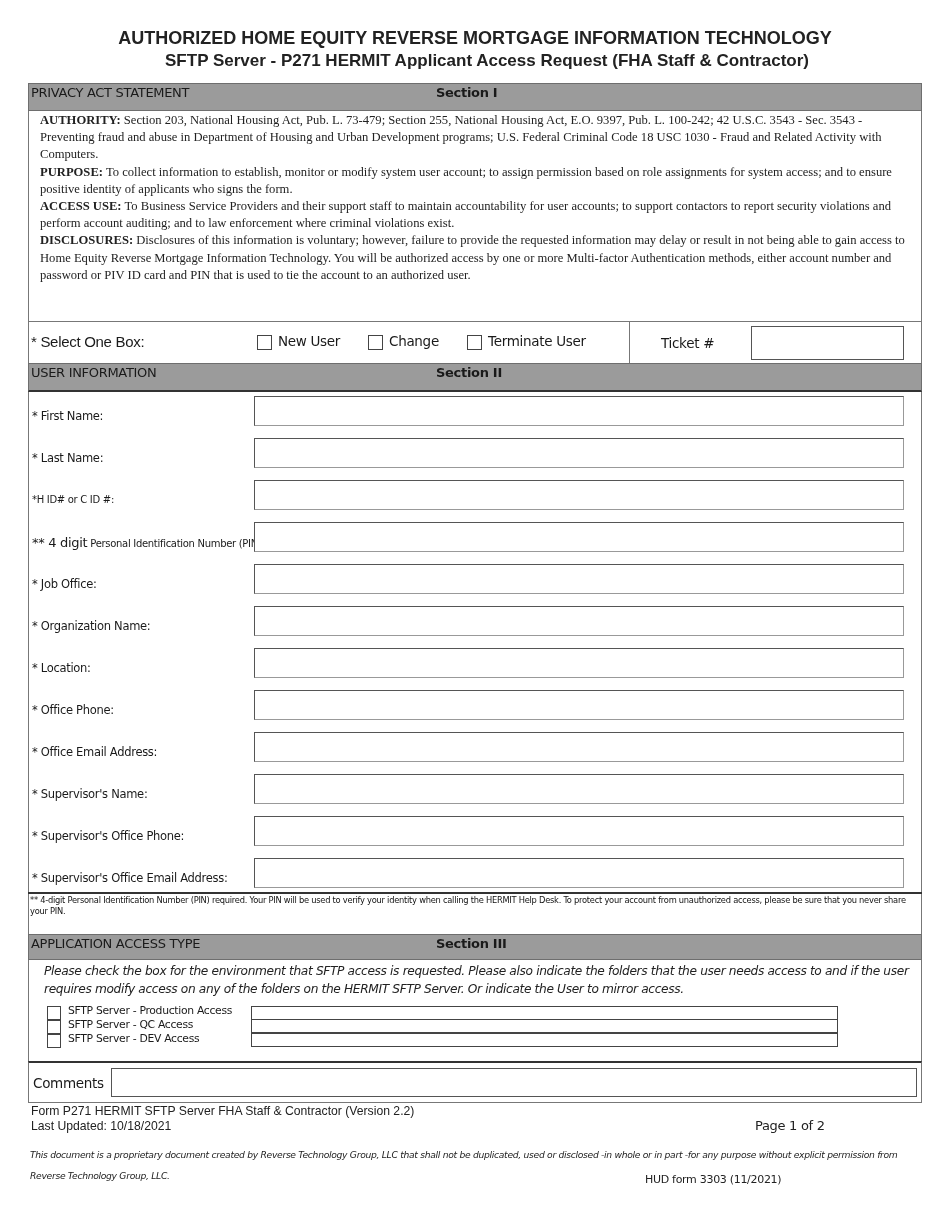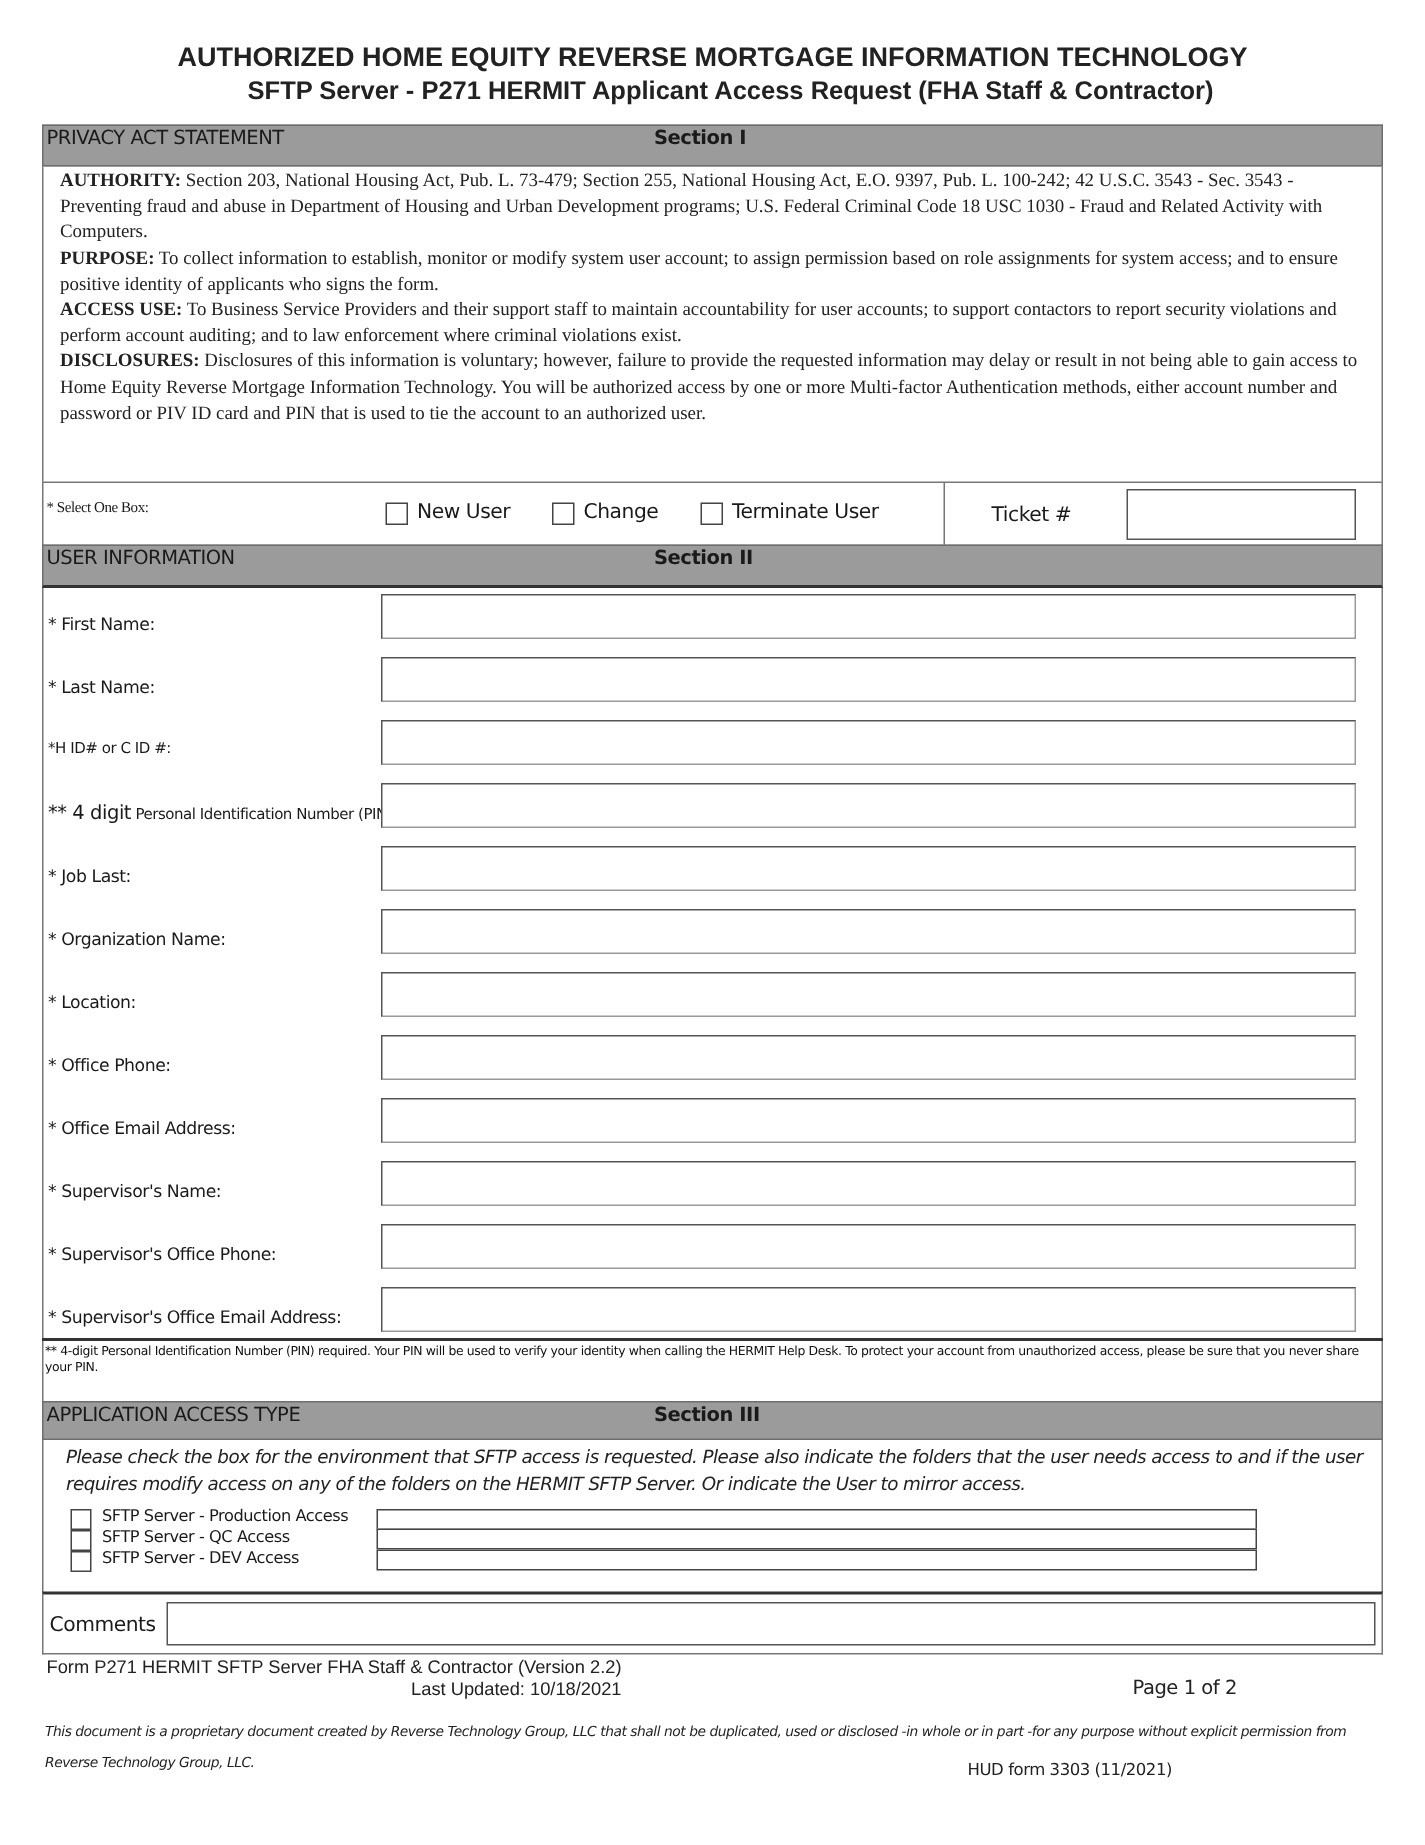--- a/index.html
+++ b/index.html
@@ -14,21 +14,21 @@
   .section-bar .sname { position: absolute; left: 2px; top: 1px; letter-spacing: -0.3px; }
   .section-bar .snum { position: absolute; left: 407px; top: 1px; font-weight: bold; letter-spacing: -0.3px; }
 
   .box { position: absolute; left: 28px; width: 894px; border-left: 1px solid #777; border-right: 1px solid #777; }
 
   .privacy-text { position: absolute; left: 40px; top: 112px; width: 870px; font-family: "Liberation Serif", serif; font-size: 12.6px; line-height: 17.2px; color: #222; }
   .privacy-text p { margin: 0; }
   .privacy-text b { font-weight: bold; }
 
   .select-row { position: absolute; left: 28px; top: 321px; width: 894px; height: 43px; border: 1px solid #777; border-bottom: none; }
-  .select-label { position: absolute; left: 2px; top: 11px; font-family: Liberation Serif, serif; font-size: 10px; letter-spacing: -0.3px; }
+  .select-label { position: absolute; left: 2px; top: 11px; font-family: Liberation Sans, sans-serif; font-size: 15px; letter-spacing: -0.3px; }
   .cb { position: absolute; width: 15px; height: 15px; border: 1px solid #444; background: #fff; }
   .cb-label { position: absolute; font-family: "DejaVu Sans", sans-serif; font-size: 13.5px; letter-spacing: -0.3px; }
   .ticket-divider { position: absolute; left: 600px; top: 0; width: 1px; height: 42px; background: #777; }
   .ticket-label { position: absolute; left: 632px; top: 13px; font-family: "DejaVu Sans", sans-serif; font-size: 13.5px; letter-spacing: -0.3px; }
   .ticket-input { position: absolute; left: 722px; top: 4px; width: 153px; height: 34px; border: 1px solid #555; background: #fff; }
 
   .field-row { position: absolute; left: 28px; width: 894px; height: 42px; }
   .field-label { position: absolute; left: 4px; top: 13px; font-family: "DejaVu Sans", sans-serif; font-size: 11.5px; letter-spacing: -0.3px; white-space: nowrap; }
   .field-label .big { font-size: 13px; }
   .field-label .small { font-size: 10px; }
@@ -38,21 +38,21 @@
 
   .access-intro { position: absolute; left: 44px; top: 963px; width: 870px; font-family: "DejaVu Sans", sans-serif; font-style: italic; font-size: 12.2px; line-height: 17.5px; letter-spacing: -0.35px; color: #222; }
   .acc-cb { position: absolute; left: 47px; width: 14px; height: 14px; border: 1px solid #444; background: #fff; }
   .acc-label { position: absolute; left: 68px; font-family: "DejaVu Sans", sans-serif; font-size: 10.8px; letter-spacing: -0.3px; }
   .acc-input { position: absolute; left: 251px; width: 587px; height: 14px; border: 1px solid #444; background: #fff; }
 
   .comments-row { position: absolute; left: 28px; top: 1061px; width: 894px; height: 42px; border: 1px solid #777; border-top: 2px solid #333; }
   .comments-label { position: absolute; left: 4px; top: 12px; font-family: "DejaVu Sans", sans-serif; font-size: 13.5px; letter-spacing: -0.3px; }
   .comments-input { position: absolute; left: 82px; top: 5px; width: 806px; height: 29px; border: 1px solid #555; background: #fff; }
 
-  .footer-form { position: absolute; left: 31px; top: 1104px; font-family: "Liberation Sans", sans-serif; font-size: 12.2px; line-height: 14.5px; color: #222; text-align: right; }
+  .footer-form { position: absolute; left: 31px; top: 1104px; font-family: "Liberation Sans", sans-serif; font-size: 12.2px; line-height: 14.5px; color: #222; }
   .footer-page { position: absolute; left: 755px; top: 1118px; font-family: "DejaVu Sans", sans-serif; font-size: 13px; color: #222; letter-spacing: -0.3px; }
   .footer-prop { position: absolute; left: 30px; top: 1145px; width: 900px; font-family: "DejaVu Sans", sans-serif; font-style: italic; font-size: 9.2px; line-height: 20.5px; letter-spacing: -0.3px; color: #222; }
   .footer-hud { position: absolute; left: 645px; top: 1173px; font-family: "DejaVu Sans", sans-serif; font-size: 11px; letter-spacing: -0.3px; color: #222; }
 </style>
 </head>
 <body>
 
 <div class="title title1">AUTHORIZED HOME EQUITY REVERSE MORTGAGE INFORMATION TECHNOLOGY</div>
 <div class="title title2">SFTP Server - P271 HERMIT Applicant Access Request (FHA Staff &amp; Contractor)</div>
 
@@ -100,21 +100,21 @@
 </div>
 <div class="field-row" style="top:480px;">
   <span class="field-label" style="font-size:10px; top:14px;">*H ID# or C ID #:</span>
   <span class="field-input"></span>
 </div>
 <div class="field-row" style="top:522px;">
   <span class="field-label"><span class="big">** 4 digit</span><span class="small"> Personal Identification Number (PIN):</span></span>
   <span class="field-input"></span>
 </div>
 <div class="field-row" style="top:564px;">
-  <span class="field-label">* Job Last:</span>
+  <span class="field-label">* Job Office:</span>
   <span class="field-input"></span>
 </div>
 <div class="field-row" style="top:606px;">
   <span class="field-label">* Organization Name:</span>
   <span class="field-input"></span>
 </div>
 <div class="field-row" style="top:648px;padding-left:48px;">
   <span class="field-label">* Location:</span>
   <span class="field-input"></span>
 </div>

